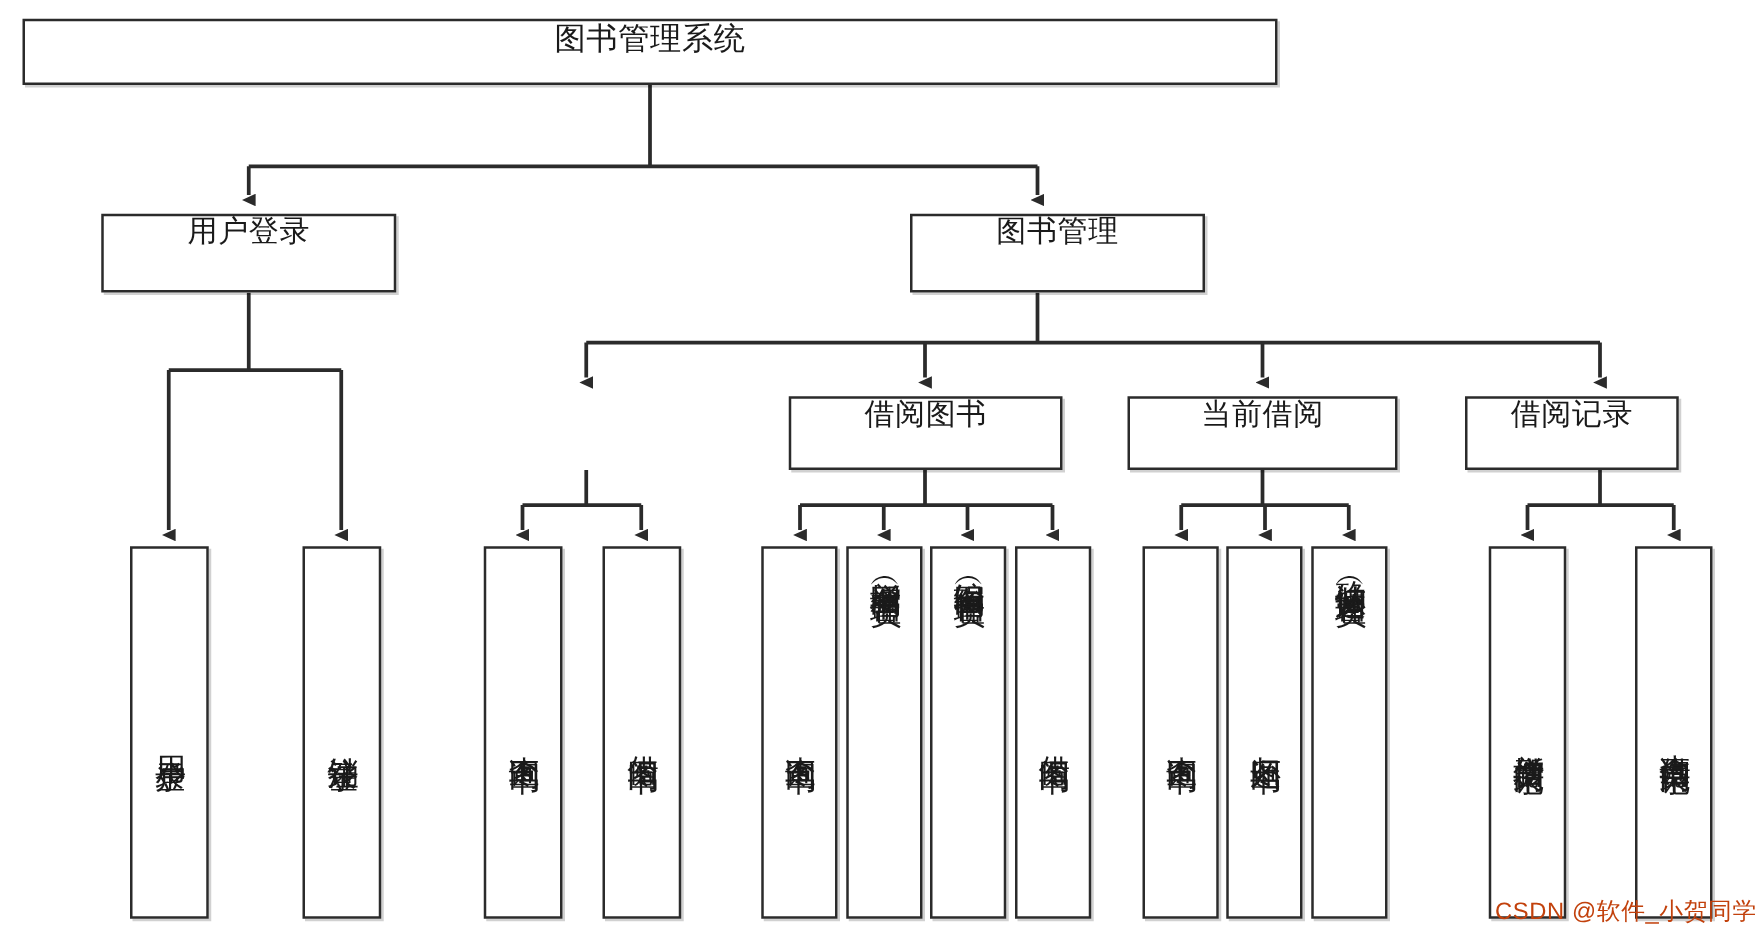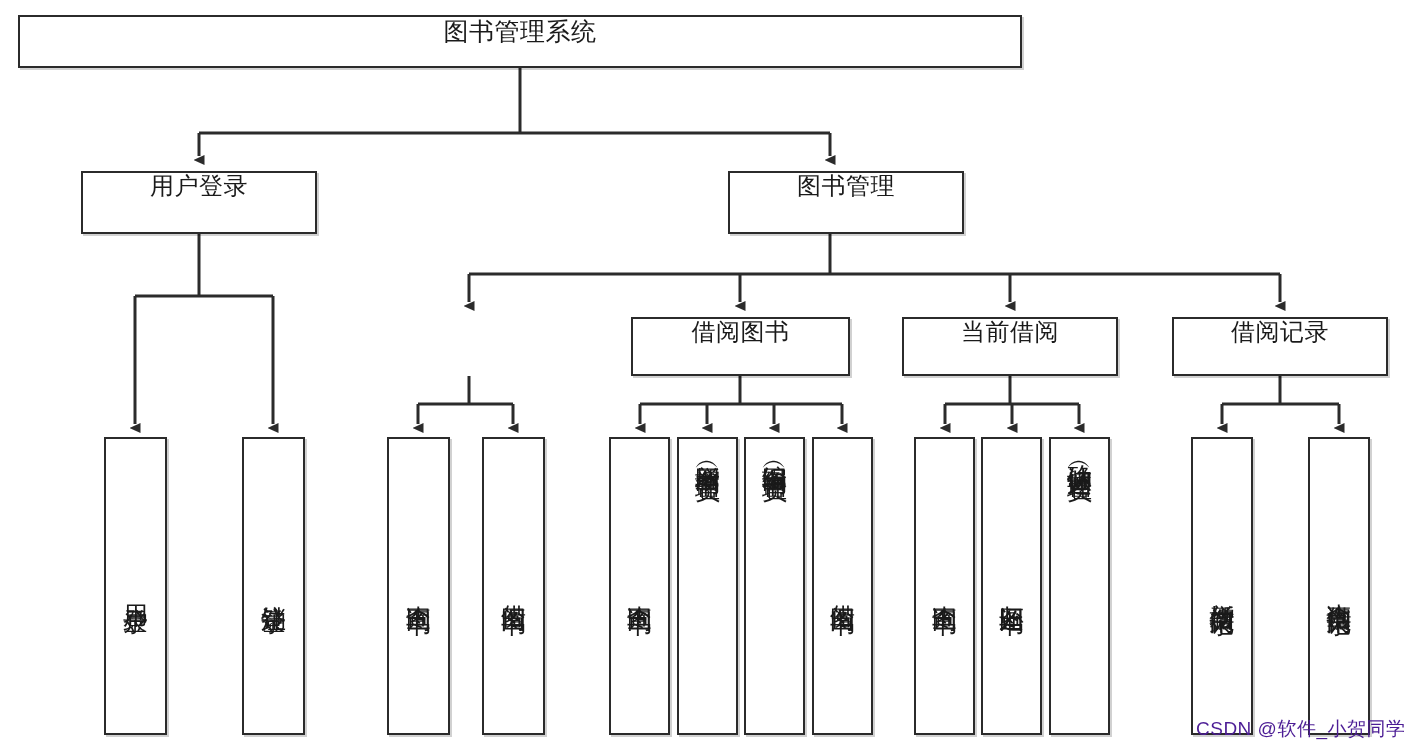--- a/index.html
+++ b/index.html
@@ -58,21 +58,21 @@
     font-size: 25px;
     line-height: 1.0;
     letter-spacing: 2px;
     white-space: nowrap;
   }
   .node.vert.mid .label {
     align-self: center;
   }
   .watermark {
     position: absolute;
-    color: #4c1d95;
+    color: #c2410c;
     font-size: 19px;
     white-space: nowrap;
     letter-spacing: 0.5px;
   }
 </style>
 </head>
 <body>
 
 <div id="canvas">
 
@@ -136,21 +136,21 @@
   <div class="node horiz" style="left:728px; top:171px; width:236px; height:63px;">
     <span class="label">图书管理</span>
   </div>
 
   <div class="node horiz" style="left:631px; top:317px; width:219px; height:59px;">
     <span class="label">借阅图书</span>
   </div>
   <div class="node horiz" style="left:902px; top:317px; width:216px; height:59px;">
     <span class="label">当前借阅</span>
   </div>
-  <div class="node horiz" style="left:1172px; top:317px; width:216px; height:59px;">
+  <div class="node horiz" style="left:1172px; top:317px; width:171px; height:59px;">
     <span class="label">借阅记录</span>
   </div>
 
   <div class="node vert mid" style="left:104px; top:437px; width:63px; height:298px;">
     <span class="label">用户登录</span>
   </div>
   <div class="node vert mid" style="left:242px; top:437px; width:63px; height:298px;">
     <span class="label">注销登录</span>
   </div>
 

